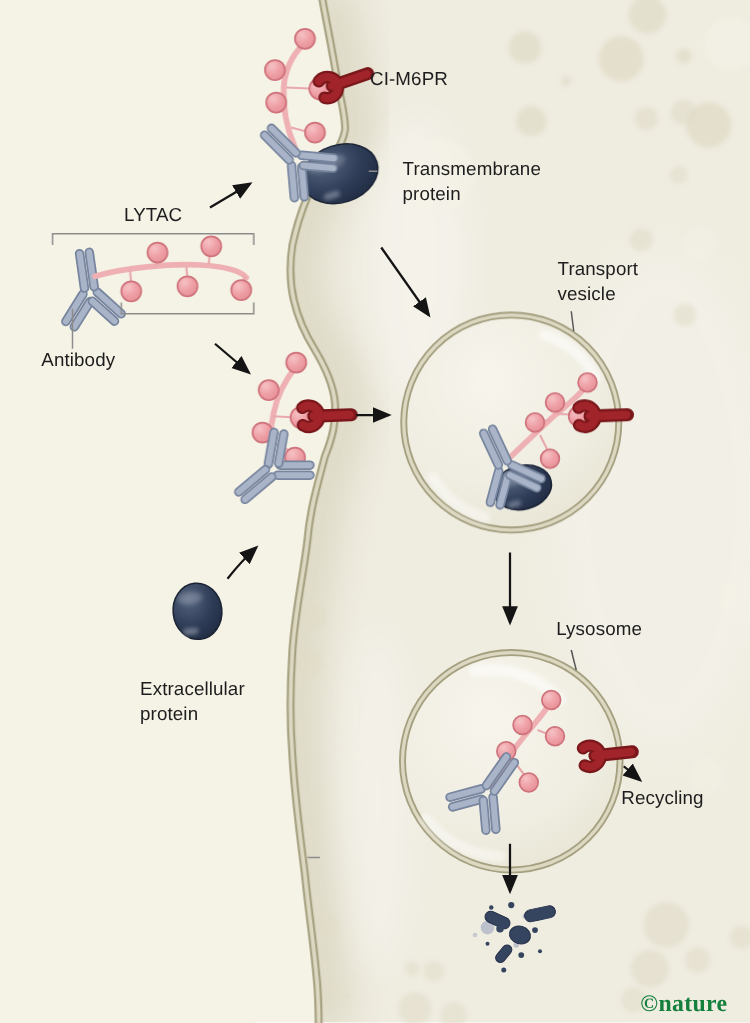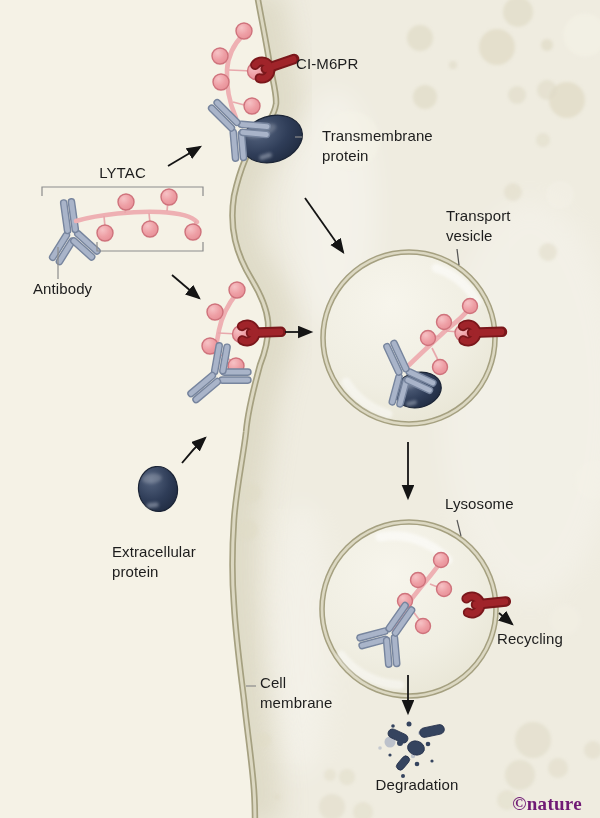--- a/index.html
+++ b/index.html
@@ -10,21 +10,21 @@
   }
   .stage svg{position:absolute;left:0;top:0;}
   .lbl{
     position:absolute;color:#1d1d1d;font-size:15px;line-height:20px;
     letter-spacing:.1px;white-space:pre-line;
   }
   .lbl.center{text-align:center;}
   .watermark{
     position:absolute;right:18px;top:793px;
     font-family:"Liberation Serif",serif;font-weight:bold;
-    font-size:19px;color:#701a75;letter-spacing:.3px;
+    font-size:19px;color:#15803d;letter-spacing:.3px;
   }
 </style>
 </head>
 <body>
 
 <div class="stage">
 
 <svg width="600" height="818" viewBox="0 0 600 818">
   <defs>
     <radialGradient id="gBall" cx="35%" cy="30%" r="80%">
@@ -365,19 +365,16 @@
 <div class="lbl" style="left:305px;top:126px;margin-left:17px;">Transmembrane
 protein</div>
 <div class="lbl center" style="left:42px;top:163px;width:161px;">LYTAC</div>
 <div class="lbl" style="left:33px;top:279px;text-align:right;">Antibody</div>
 <div class="lbl" style="left:446px;top:206px;">Transport
 vesicle</div>
 <div class="lbl" style="left:112px;top:542px;">Extracellular
 protein</div>
 <div class="lbl" style="left:445px;top:494px;">Lysosome</div>
 <div class="lbl" style="left:497px;top:629px;">Recycling</div>
-<div class="lbl" style="left:260px;top:673px;">Cell
-membrane</div>
-<div class="lbl center" style="left:352px;top:775px;width:130px;">Degradation</div>
 
 <div class="watermark">©nature</div>
 
 </div>
 
 </body></html>

